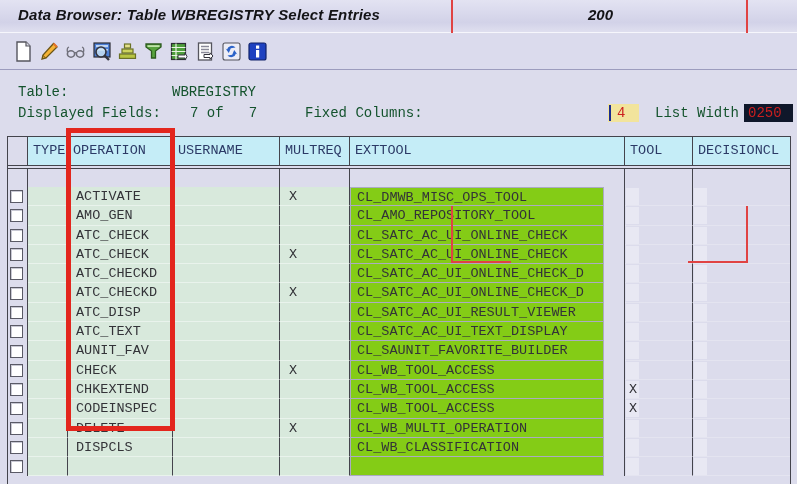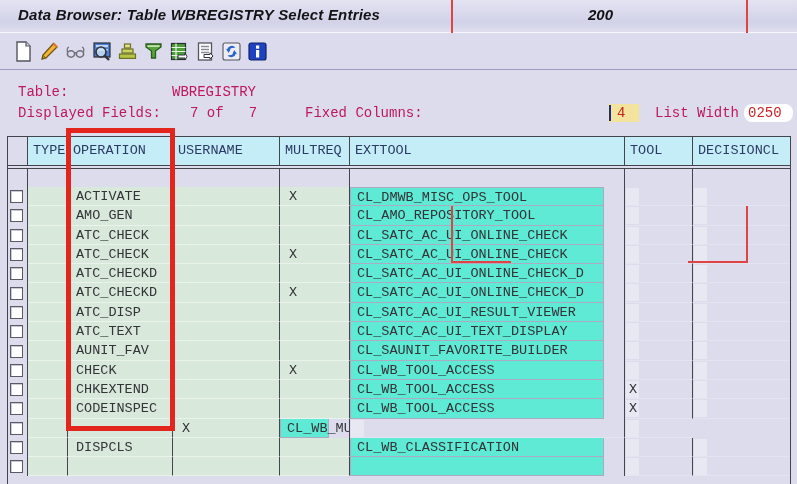--- a/index.html
+++ b/index.html
@@ -16,25 +16,25 @@
     font-size: 15px; font-weight: bold; font-style: italic; color: #131316; }
 
   
   .toolbar { position: absolute; left: 0; top: 34px; width: 797px; height: 36px; background: #DBDBED;
     border-bottom: 1px solid #9C9CBE; display: flex; align-items: center; padding-left: 12px; gap: 3px; }
   .tb-btn { width: 23px; height: 24px; background: transparent; border: none; display: flex;
     align-items: center; justify-content: center; cursor: pointer; }
   .tb-btn svg { display: block; }
 
   
-  .info-line { position: absolute; font-size: 14px; color: #be185d; white-space: pre; text-align: right; }
+  .info-line { position: absolute; font-size: 14px; color: #14532d; white-space: pre; text-align: right; }
   .fld { position: absolute; height: 18px; font-size: 14px; color: #CC1F1F; line-height: 18px; }
   .fld-fixedcols { left: 608px; top: 104px; width: 31px; background: #F2E49C; padding-left: 9px; }
   .caret { position: absolute; left: 1px; top: 1px; width: 2px; height: 16px; background: #1A2B8F; }
-  .fld-listwidth { left: 744px; top: 104px; width: 49px; background: #ffffff; padding-left: 4px; border-radius: 8px; }
+  .fld-listwidth { left: 744px; top: 104px; width: 49px; background: #0f172a; padding-left: 4px; }
 
   
   .grid { position: absolute; left: 7px; top: 136px; width: 784px; height: 348px;
     border-left: 1px solid #44444C; border-top: 1px solid #44444C; border-right: 1px solid #44444C;
     overflow: hidden; background: #DCDCEC; }
   .grow { display: grid; grid-template-columns: 20px 40px 105px 107px 70px 275px 68px 98px; }
   .hrow { height: 29px; }
   .hcell { background: #C5EDF7; color: #2C3A66; font-size: 13.5px; line-height: 28px; padding-left: 5px;
     border-right: 1px solid #44444C; border-bottom: 1px solid #44444C; overflow: hidden; white-space: pre; cursor: pointer; }
   .hcell.first { background: #DCDCEC; }
@@ -44,21 +44,21 @@
   .trow { height: 19.3px; }
   .cell { border-right: 1px solid #44444C; font-size: 13.5px; line-height: 19px; white-space: pre;
     overflow: hidden; color: #333338; }
   .cell:last-child { border-right: none; }
   .sel { background: #DCDCEC; display: flex; align-items: center; }
   .cb { display: inline-block; width: 13px; height: 13px; margin-left: 2px; background: #FFFFFF;
     border: 1px solid #5A5A66; box-shadow: inset 1px 1px 0 #C9C9D4; cursor: pointer; }
   .green { background: #D8E9DC; border-bottom: 1px solid #E9F3EC; padding-left: 8px; }
   .mreq { padding-left: 9px; }
   .toolc { background: #DCDCEC; padding: 0; }
-  .tfield { display: block; height: 100%; margin-right: 20px; background: #5eead4;
+  .tfield { display: block; height: 100%; margin-right: 20px; background: #84cc16;
     border: 1px solid #ABABC2; border-top: none; padding-left: 6px; }
   .trow:first-of-type .tfield { border-top: 1px solid #ABABC2; }
   .lav { background: #DCDCEC; border-bottom: 1px solid #E4E4F0; padding-left: 4px; position: relative; }
   .lav::before { content: ""; position: absolute; left: 1px; top: 1px; width: 13px; height: 17px;
     background: #E8E8F3; z-index: 0; }
   .lav-txt { position: relative; z-index: 1; }
 
   
   .ann { position: absolute; z-index: 30; pointer-events: none; }
   .ann-rect { left: 66px; top: 128px; width: 109px; height: 303px; border: 5px solid #E3261D; }
@@ -326,20 +326,21 @@
     <div class="cell green">CODEINSPEC</div>
     <div class="cell green"></div>
     <div class="cell green mreq"></div>
     <div class="cell toolc"><span class="tfield">CL_WB_TOOL_ACCESS</span></div>
     <div class="cell lav"><span class="lav-txt">X</span></div>
     <div class="cell lav"><span class="lav-txt"></span></div>
   </div>
         <div class="grow trow">
     <div class="cell sel"><span class="cb"></span></div>
     <div class="cell green"></div>
+    <div class="cell green">DELETE</div>
     <div class="cell green"></div>
     <div class="cell green mreq">X</div>
     <div class="cell toolc"><span class="tfield">CL_WB_MULTI_OPERATION</span></div>
     <div class="cell lav"><span class="lav-txt"></span></div>
     <div class="cell lav"><span class="lav-txt"></span></div>
   </div>
         <div class="grow trow">
     <div class="cell sel"><span class="cb"></span></div>
     <div class="cell green"></div>
     <div class="cell green">DISPCLS</div>

